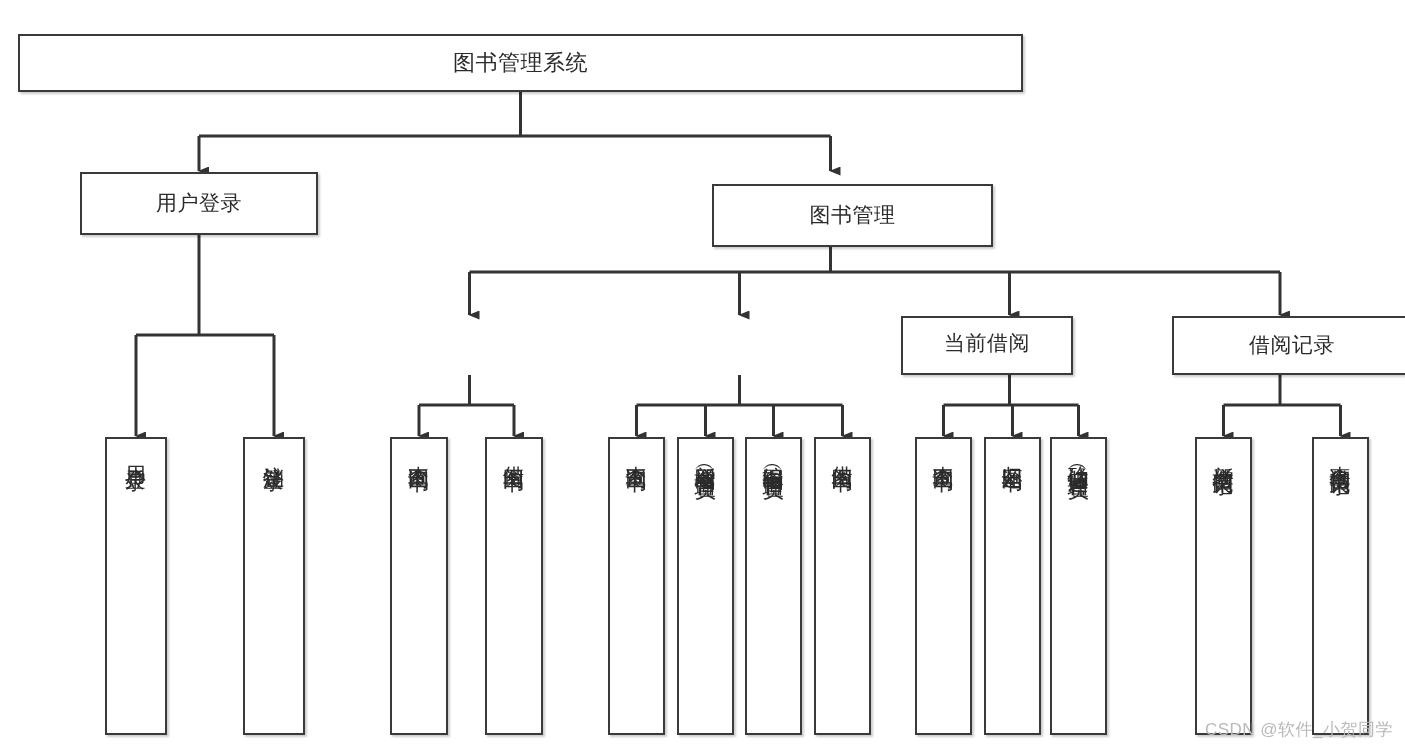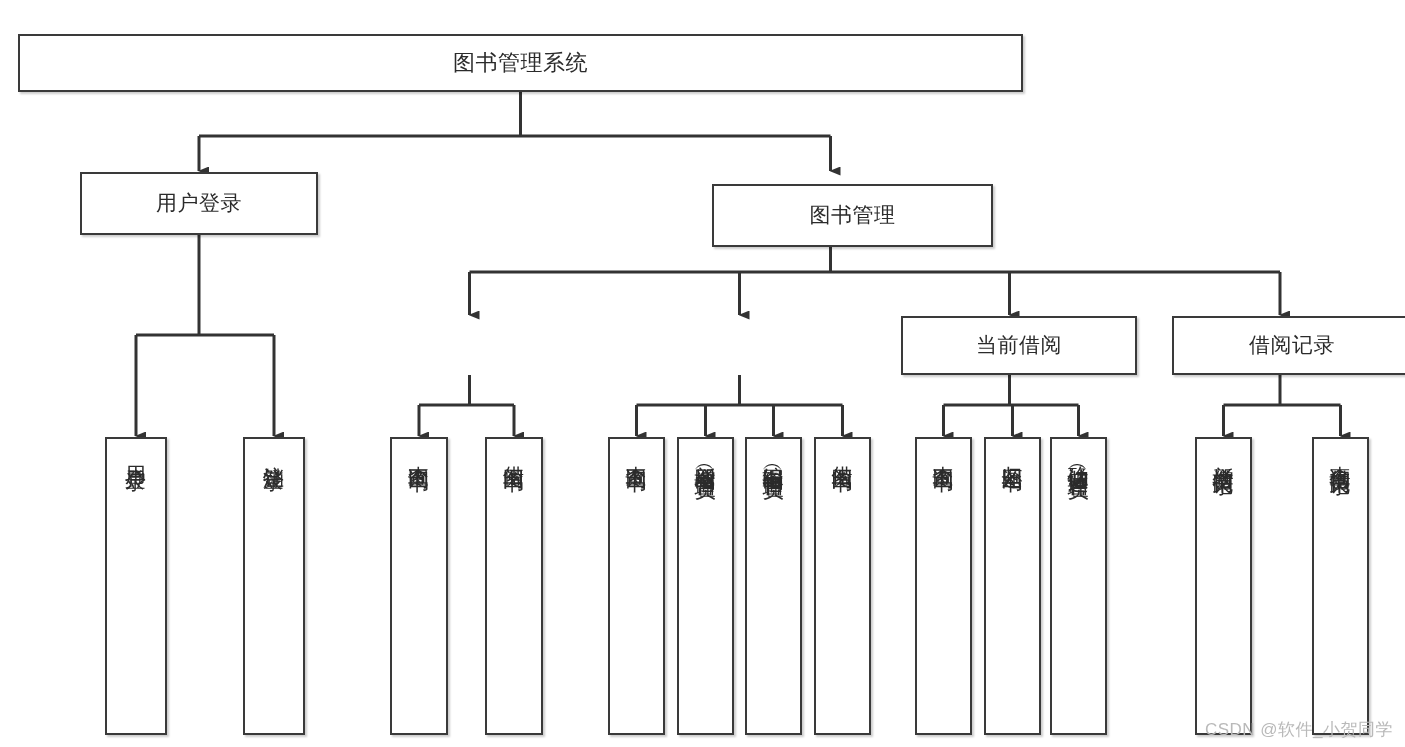--- a/index.html
+++ b/index.html
@@ -125,21 +125,21 @@
   <div class="node horizontal" style="left: 80px; top: 172px; width: 238px; height: 63px;">
     <span class="label">用户登录</span>
   </div>
 
   <div class="node horizontal" style="left: 712px; top: 172px; width: 281px; height: 63px; margin-top: 12px;">
     <span class="label">图书管理</span>
   </div>
 
 
 
-  <div class="node horizontal" style="left: 901px; top: 316px; width: 236px; height: 59px;">
+  <div class="node horizontal" style="left: 901px; top: 316px; width: 172px; height: 59px; font-family: Liberation Mono, monospace;">
     <span class="label">当前借阅</span>
   </div>
 
   <div class="node horizontal" style="left: 1172px; top: 316px; width: 240px; height: 59px;">
     <span class="label">借阅记录</span>
   </div>
 
   <div class="node vertical" style="left: 105px; top: 437px; width: 62px; height: 298px;">
     <span class="label">用户登录</span>
   </div>

